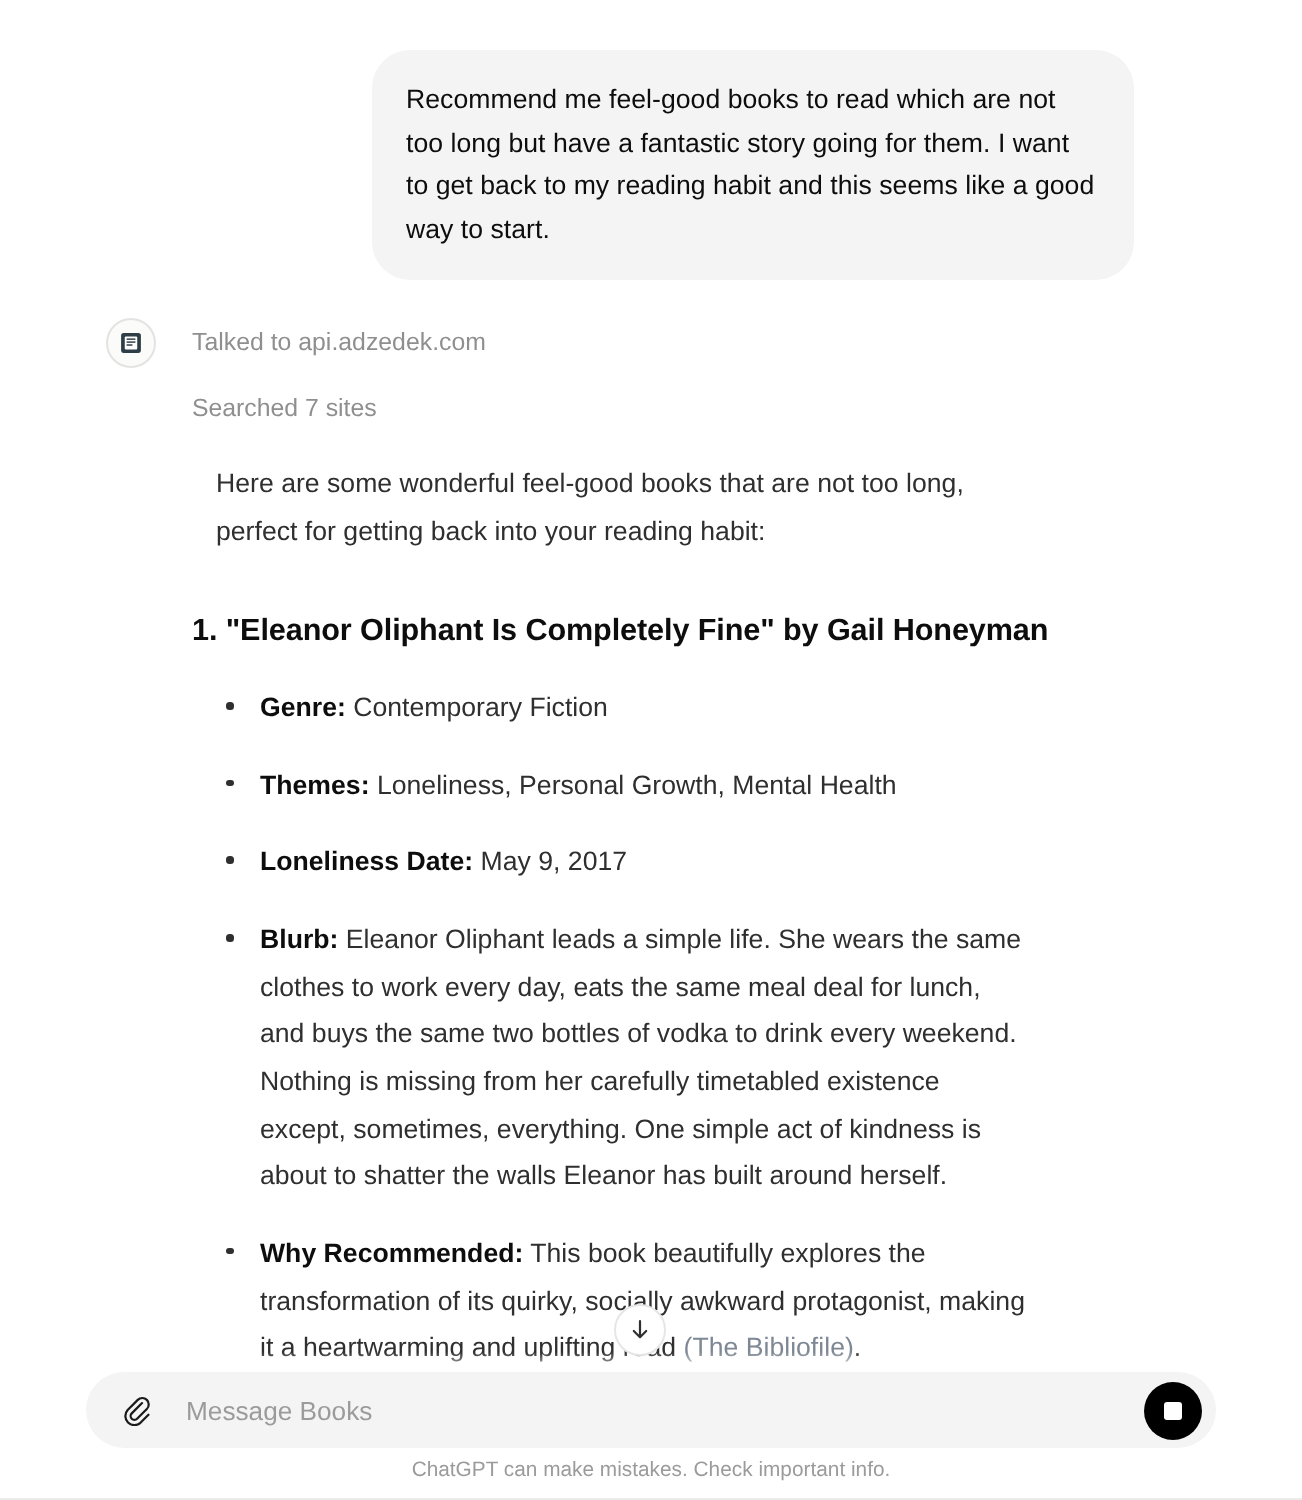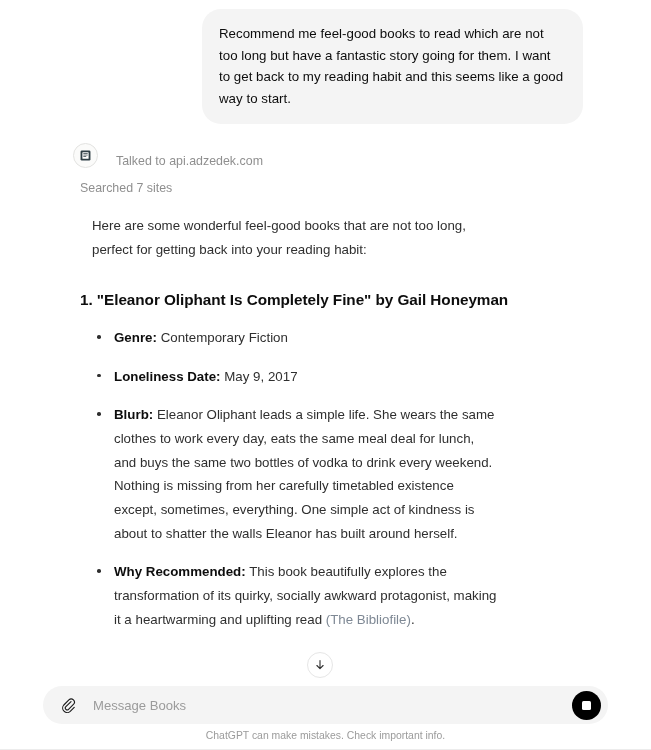--- a/index.html
+++ b/index.html
@@ -18,21 +18,21 @@
     overflow: hidden;
   }
 
   
   .conversation {
     position: absolute;
     top: 0; left: 0;
     width: 651px;
     height: 690px;
     overflow: hidden;
-    padding: 0;
+    padding: 16px;
   }
 
   
   .user-row {
     display: flex;
     justify-content: flex-end;
     padding: 9px 68px 0 0;
   }
   .user-bubble {
     background: #f4f4f4;
@@ -46,24 +46,23 @@
   }
 
   
   .assistant {
     padding: 0 60px 0 0;
     margin-top: 18px;
     position: relative;
   }
   .tool-row {
     display: flex;
-    align-items: flex-end;
+    align-items: center;
     padding-left: 37px;
     height: 26px;
-    margin-left: 36px;
   }
   .tool-avatar {
     width: 25px; height: 25px;
     border-radius: 50%;
     border: 1px solid #e3e3e1;
     background: #fbfbfa;
     display: flex;
     align-items: center;
     justify-content: center;
     flex: 0 0 auto;
@@ -262,20 +261,21 @@
 
       <div class="searched-row">Searched 7 sites</div>
 
       <div class="msg-body">
         <p>Here are some wonderful feel-good books that are not too long, perfect for getting back into your reading habit:</p>
 
         <div id="books-container">
             <h3 class="book-title">1. "Eleanor Oliphant Is Completely Fine" by Gail Honeyman</h3>
             <ul class="book-list">
               <li><span class="lbl">Genre:</span><span> Contemporary Fiction</span></li>
+              <li><span class="lbl">Themes:</span><span> Loneliness, Personal Growth, Mental Health</span></li>
               <li><span class="lbl">Loneliness Date:</span><span> May 9, 2017</span></li>
               <li><span class="lbl">Blurb:</span><span> Eleanor Oliphant leads a simple life. She wears the same clothes to work every day, eats the same meal deal for lunch, and buys the same two bottles of vodka to drink every weekend. Nothing is missing from her carefully timetabled existence except, sometimes, everything. One simple act of kindness is about to shatter the walls Eleanor has built around herself.</span></li>
               <li><span class="lbl">Why Recommended:</span><span> This book beautifully explores the transformation of its quirky, socially awkward protagonist, making it a heartwarming and uplifting read </span><span class="cite">(The Bibliofile)</span><span>.</span></li>
             </ul>
           </div>
       </div>
     </div>
   </div>
 
   <div class="scroll-btn">

